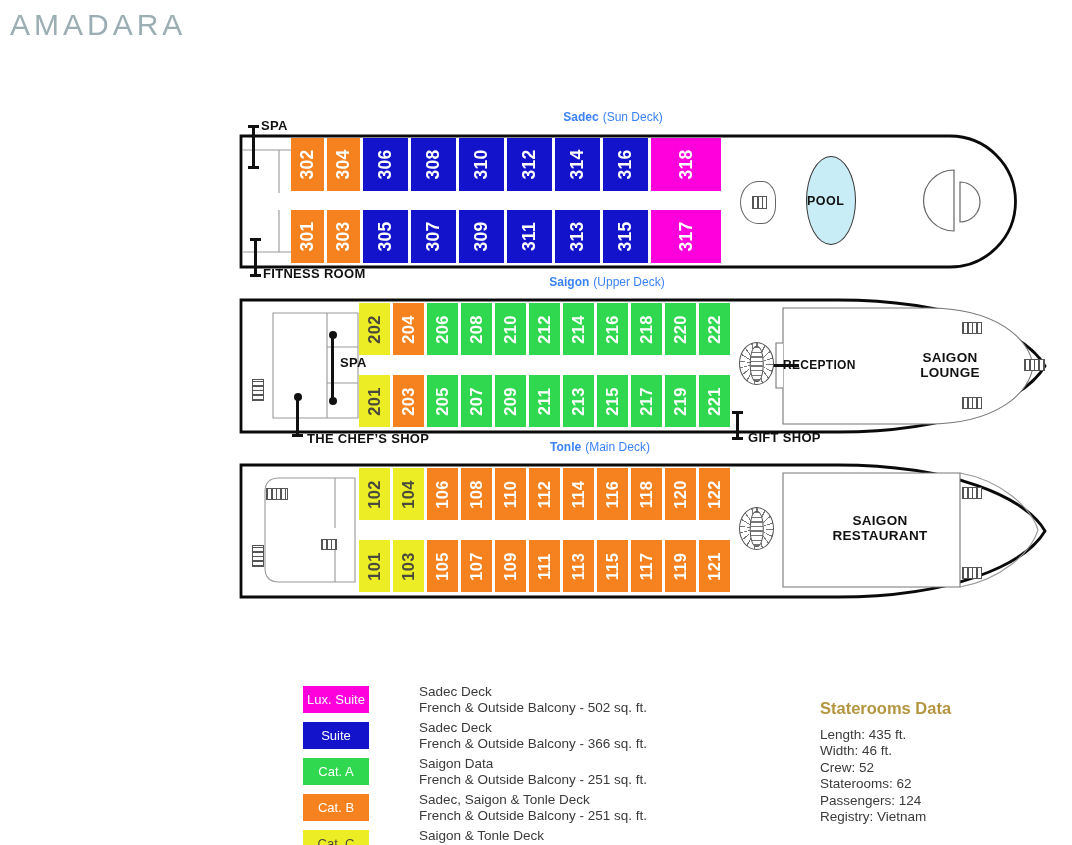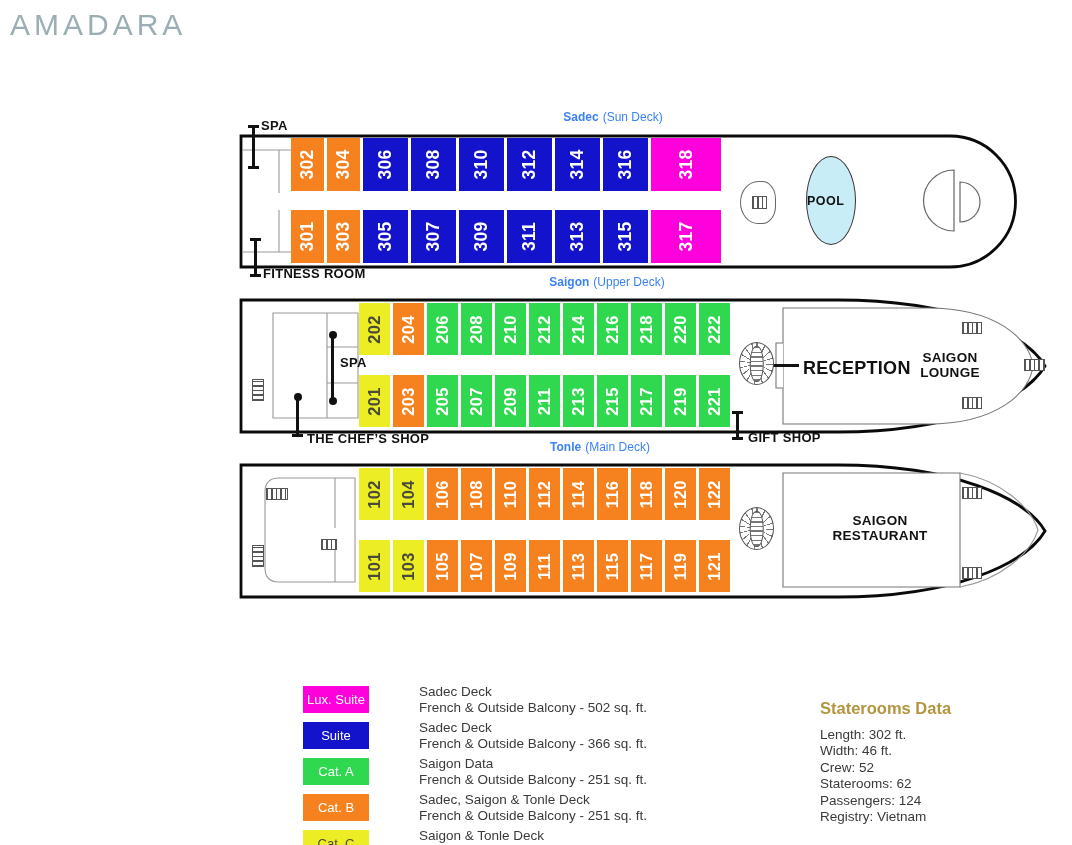--- a/index.html
+++ b/index.html
@@ -57,21 +57,21 @@
   .cap-b::after{content:"";position:absolute;left:-4px;bottom:-1px;width:11px;height:3px;background:#111;}
   .dot-t::before{content:"";position:absolute;left:-2.5px;top:-3px;width:8px;height:8px;border-radius:50%;background:#111;}
   .dot-b::after{content:"";position:absolute;left:-2.5px;bottom:-3px;width:8px;height:8px;border-radius:50%;background:#111;}
   #recep-line::before{content:"";position:absolute;left:0;top:-4.5px;width:3px;height:12px;background:#111;}
   .plan-label{position:absolute;font-size:13px;font-weight:700;letter-spacing:.3px;color:#111;white-space:nowrap;}
   #spa1-line{left:252px;top:126px;height:42px;}   #spa1-label{left:261px;top:118px;}
   #fit-line{left:254px;top:239px;height:37px;}    #fit-label{left:263px;top:266px;}
   #spa2-line{left:331px;top:334px;height:68px;}   #spa2-label{left:340px;top:355px;}
   #chef-line{left:296px;top:396px;height:40px;}   #chef-label{left:307px;top:431px;}
   #gift-line{left:736px;top:412px;height:27px;}   #gift-label{left:748px;top:430px;}
-  #recep-line{left:766px;top:364px;width:33px;}   #recep-label{left:803px;top:358px;font-size:18px;}
+  #recep-line{left:766px;top:364px;width:33px;}   #recep-label{left:783px;top:358px;font-size:12px;}
   #lounge-label{left:898px;top:350px;width:104px;text-align:center;line-height:15px;font-size:13.5px;}
   #rest-label{left:818px;top:513px;width:124px;text-align:center;line-height:15px;font-size:13.5px;}
 
   
   .spiral{position:absolute;width:35px;height:43px;border-radius:50%;border:1.2px solid #555;
           background:repeating-conic-gradient(from 0deg at 50% 50%, #777 0deg 4deg, #fff 4deg 23deg);}
   .spiral::after{content:"";position:absolute;left:50%;top:7%;height:84%;width:38%;transform:translateX(-50%);
           background:repeating-linear-gradient(180deg,#777 0 1.4px,#fff 1.4px 4.6px);
           border:1px solid #555;border-radius:45%;}
   #spiral2{left:739px;top:342px;}
@@ -421,21 +421,21 @@
       <div class="swatch catC" data-name="legend-swatch-cat-c">Cat. C</div>
       <div class="legend-text" data-name="legend-text">
         <div data-name="legend-deck">Saigon &amp; Tonle Deck</div>
         <div data-name="legend-detail">French &amp; Outside Balcony - 251 sq. ft.</div>
       </div>
     </div>
   </div>
 
   <div id="technical" data-name="technical-data-panel">
     <div id="tech-title" data-name="technical-data-title">Staterooms Data</div>
-    <div class="tech-row" data-name="tech-length">Length: 302 ft.</div>
+    <div class="tech-row" data-name="tech-length">Length: 435 ft.</div>
     <div class="tech-row" data-name="tech-width">Width: 46 ft.</div>
     <div class="tech-row" data-name="tech-crew">Crew: 52</div>
     <div class="tech-row" data-name="tech-staterooms">Staterooms: 62</div>
     <div class="tech-row" data-name="tech-passengers">Passengers: 124</div>
     <div class="tech-row" data-name="tech-registry">Registry: Vietnam</div>
   </div>
 
 </div>
 
 </body></html>

